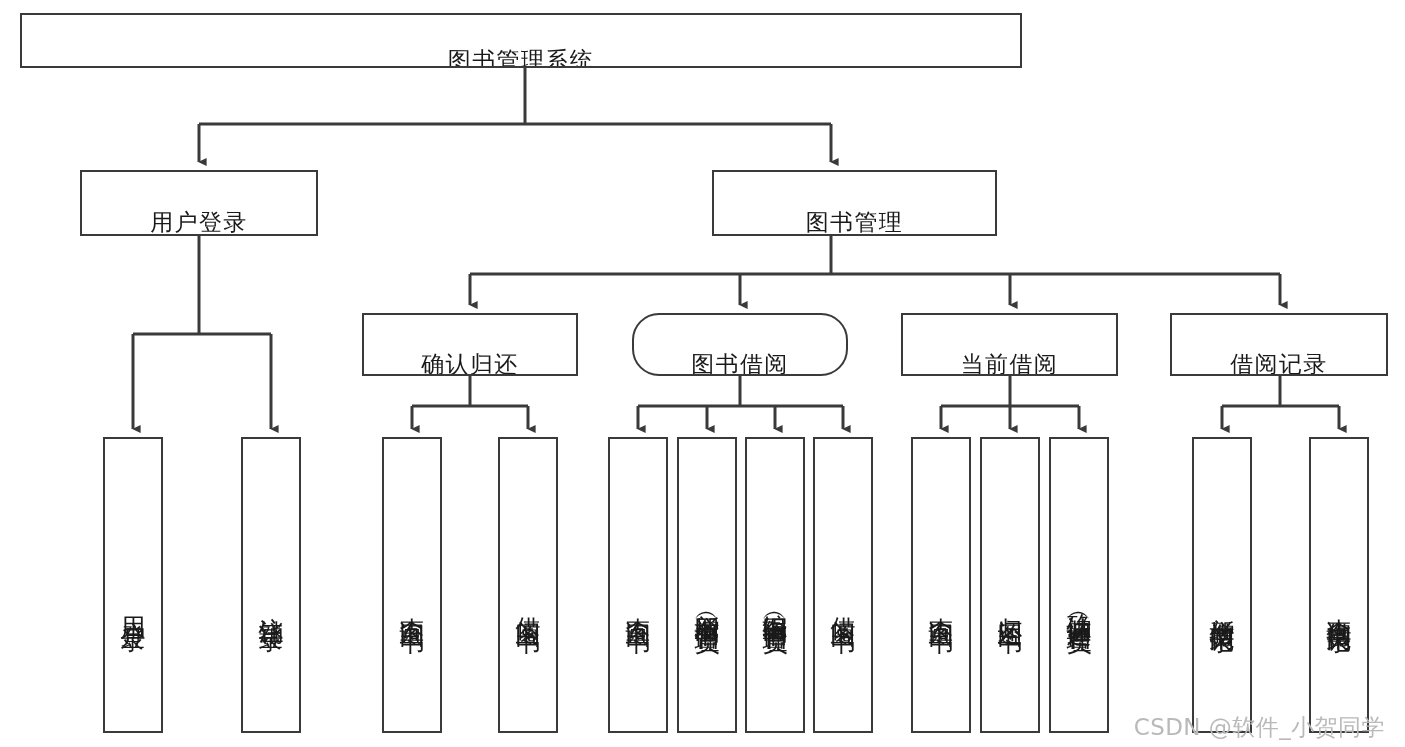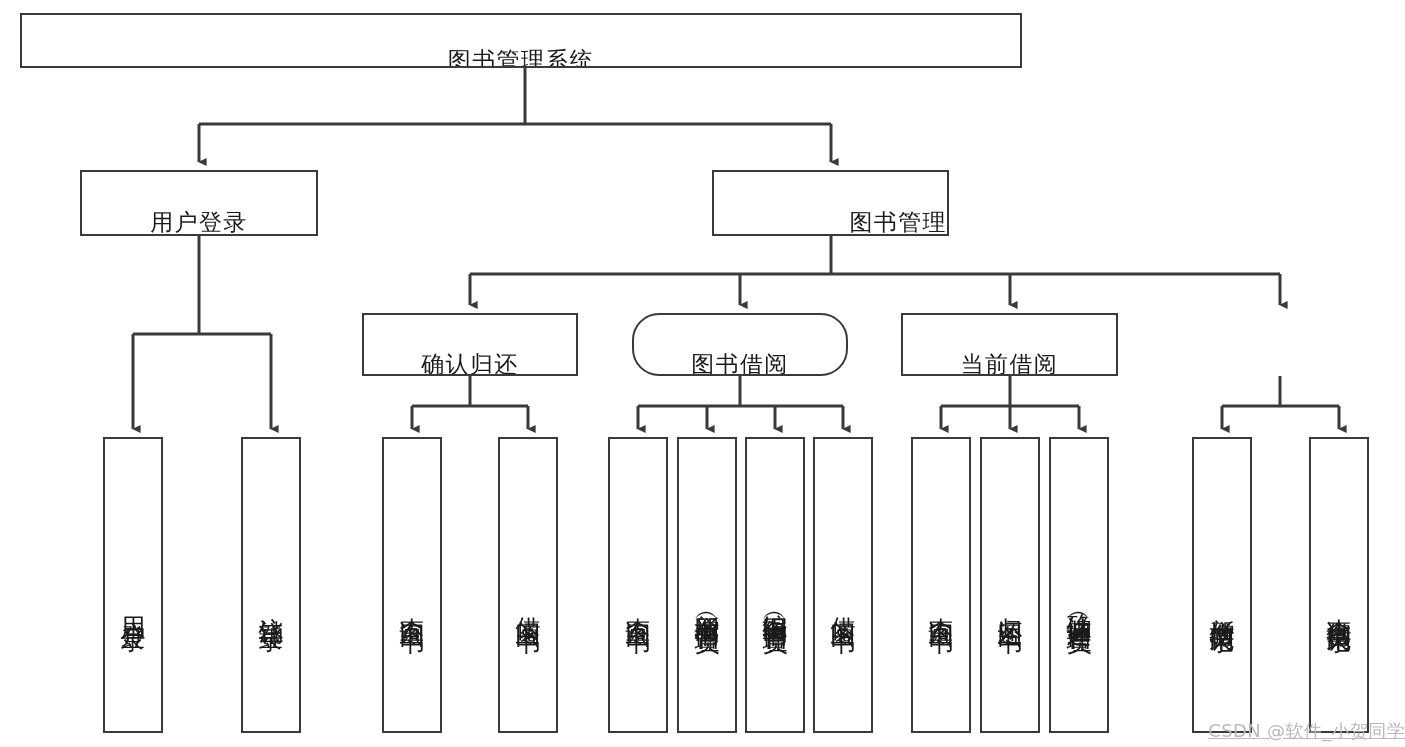--- a/index.html
+++ b/index.html
@@ -57,28 +57,27 @@
     letter-spacing: 0.16em;
     line-height: 1;
     white-space: nowrap;
   }
   .node.vertical.tall .node-label {
     font-size: 25px;
     letter-spacing: 0.10em;
   }
   #watermark {
     position: absolute;
-    right: 0;
+    right: 20px;
     bottom: 4px;
-    font-size: 18px;
+    font-size: 23px;
     color: #b9b9b9;
     letter-spacing: 0.02em;
     white-space: nowrap;
     pointer-events: none;
-    text-decoration: underline;
   }
 </style>
 </head>
 <body>
 
 <div id="canvas">
 
   <svg id="diagram-svg" viewBox="0 0 1405 747" xmlns="http://www.w3.org/2000/svg">
     <defs>
       <marker id="arrow" markerWidth="9" markerHeight="9" refX="4.5" refY="7.6" orient="auto" markerUnits="userSpaceOnUse">
@@ -130,36 +129,39 @@
   </svg>
 
   <div class="node horizontal" style="left:20px; top:13px; width:1002px; height:55px;">
     <span class="node-label">图书管理系统</span>
   </div>
 
   <div class="node horizontal" style="left:80px; top:170px; width:238px; height:66px;">
     <span class="node-label">用户登录</span>
   </div>
 
-  <div class="node horizontal" style="left:712px; top:170px; width:237px; height:66px;justify-content:flex-end;">
+  <div class="node horizontal" style="left:712px; top:170px; width:285px; height:66px;">
     <span class="node-label">图书管理</span>
   </div>
 
   <div class="node horizontal" style="left:362px; top:313px; width:216px; height:63px;">
     <span class="node-label">确认归还</span>
   </div>
 
   <div class="node horizontal" style="left:632px; top:313px; width:216px; height:63px;border-radius:27px;">
     <span class="node-label">图书借阅</span>
   </div>
 
   <div class="node horizontal" style="left:901px; top:313px; width:217px; height:63px;">
     <span class="node-label">当前借阅</span>
   </div>
 
+  <div class="node horizontal" style="left:1170px; top:313px; width:218px; height:63px;">
+    <span class="node-label">借阅记录</span>
+  </div>
 
   <div class="node vertical" style="left:103px; top:437px; width:60px; height:296px;">
     <span class="node-label">用户登录</span>
   </div>
 
   <div class="node vertical" style="left:241px; top:437px; width:60px; height:296px;">
     <span class="node-label">注销登录</span>
   </div>
 
   <div class="node vertical" style="left:382px; top:437px; width:60px; height:296px;">

